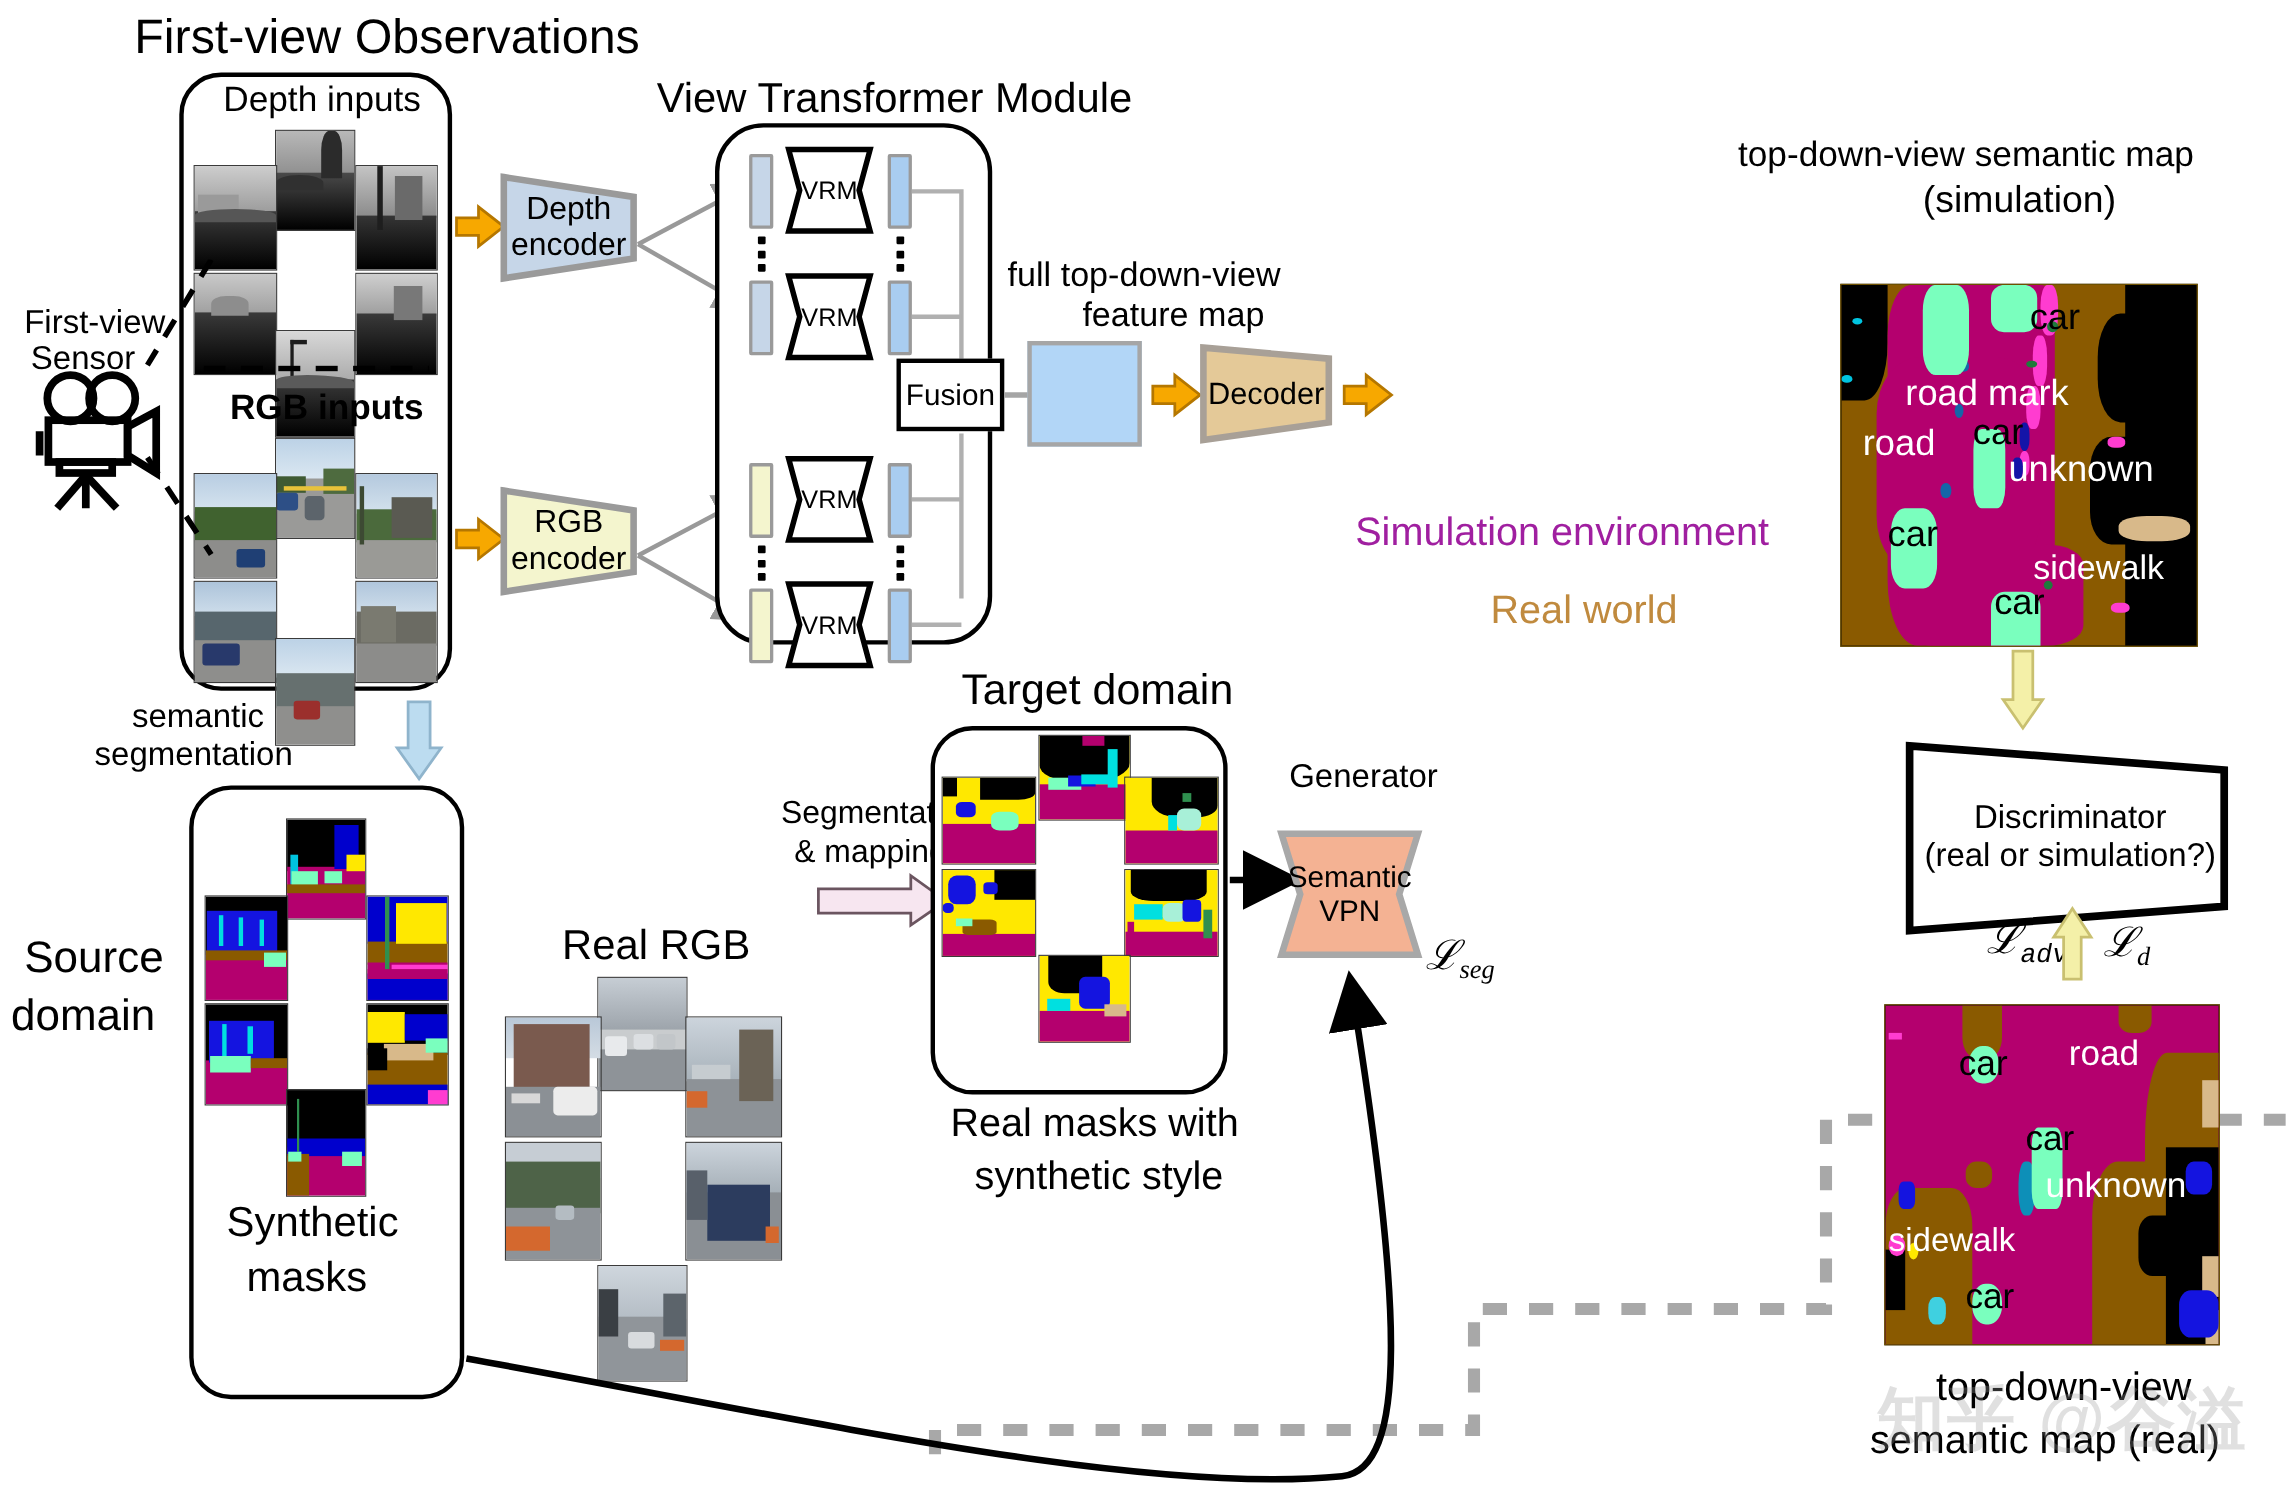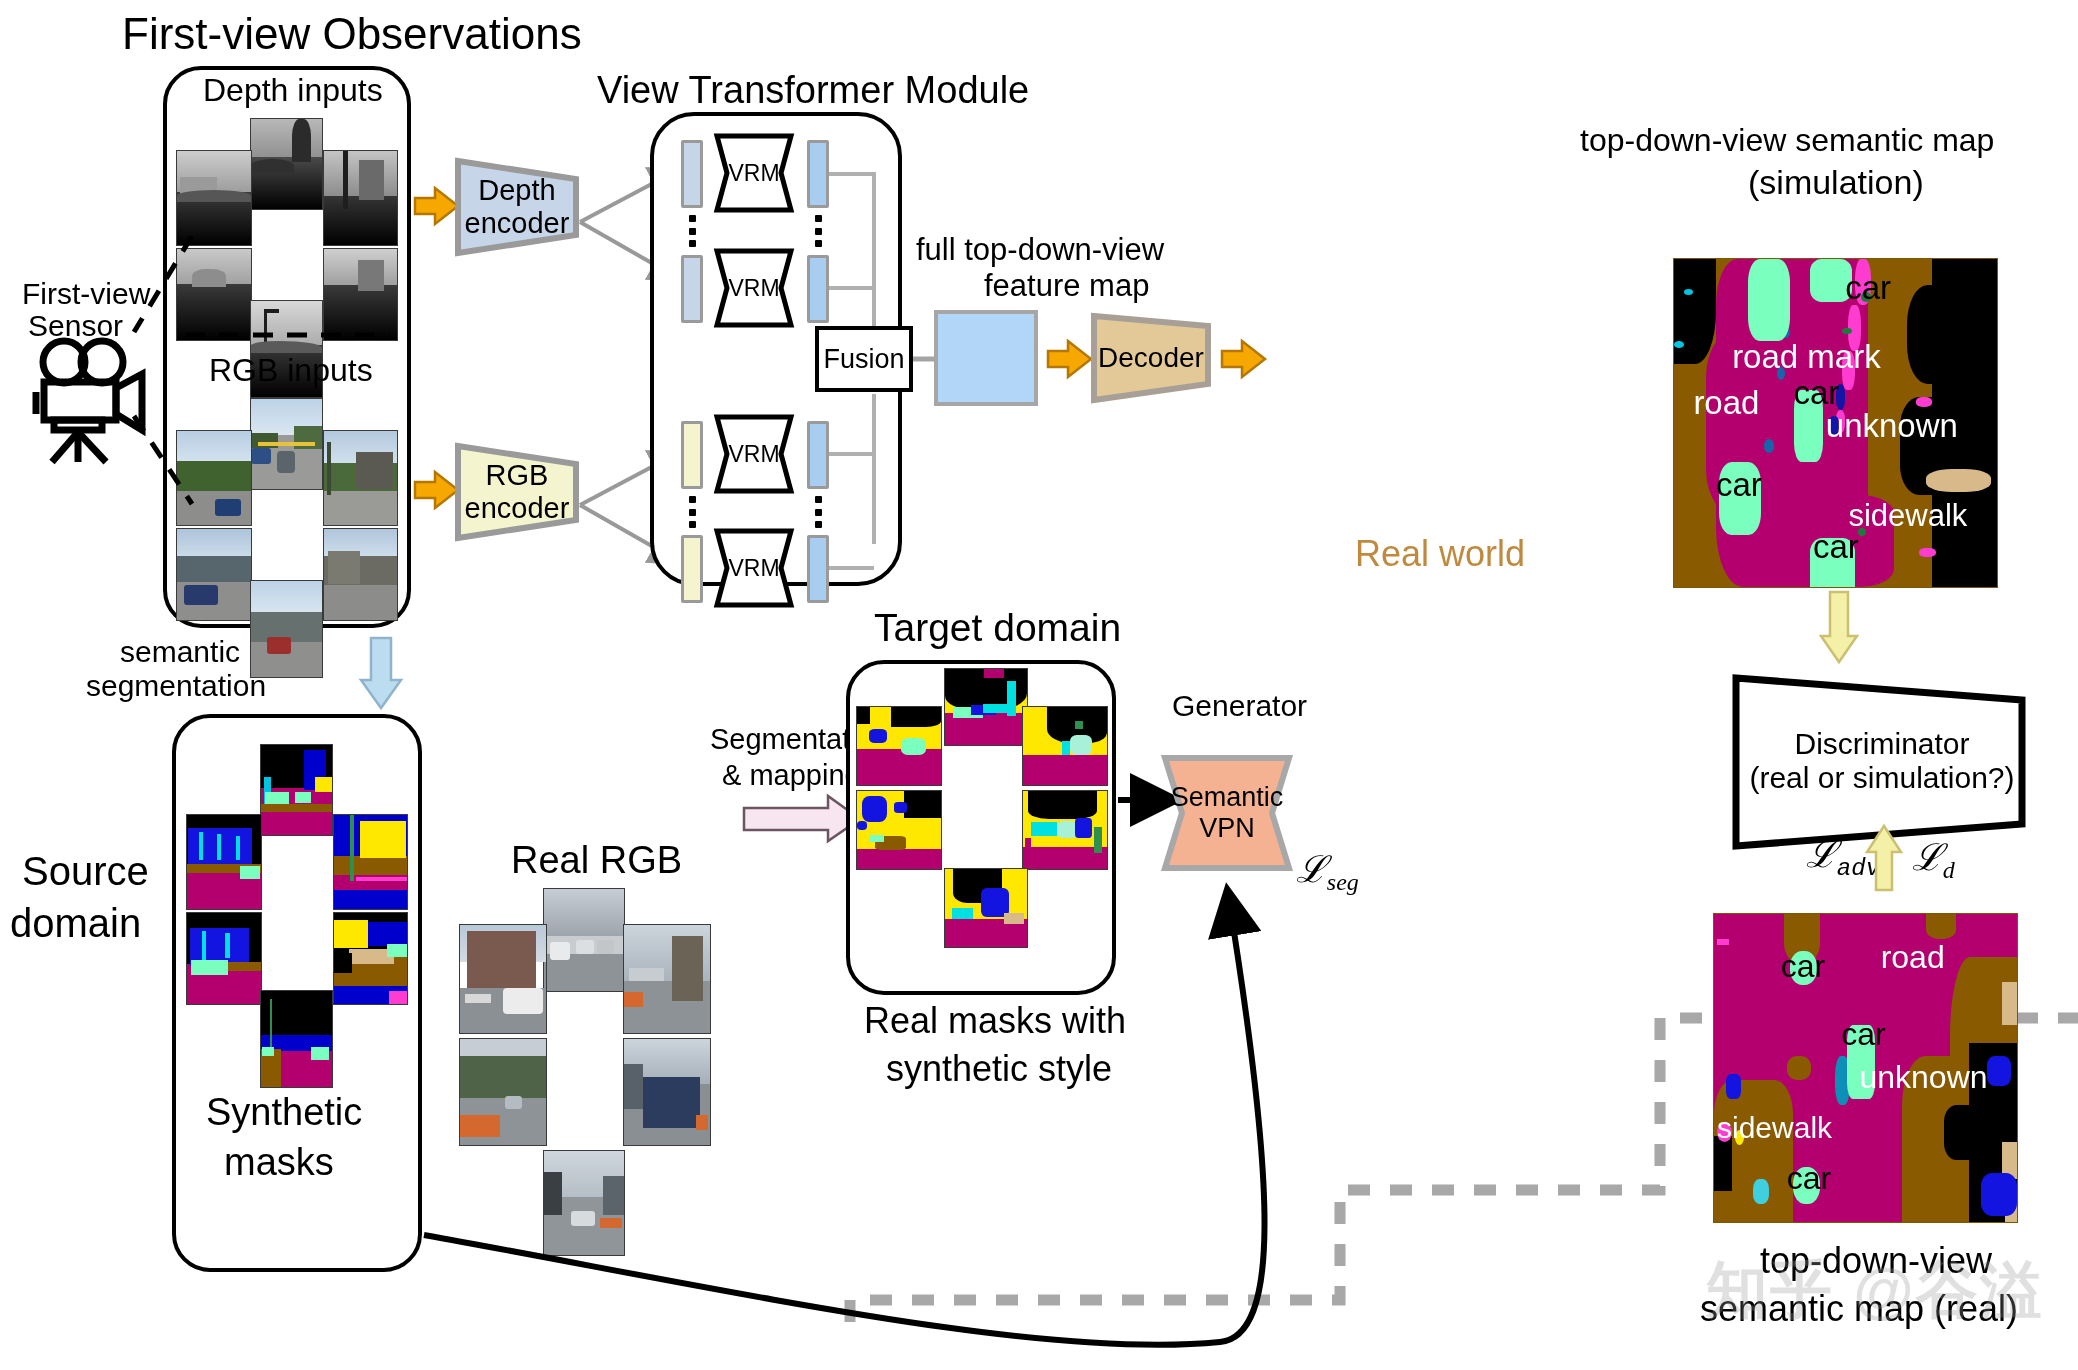--- a/index.html
+++ b/index.html
@@ -122,21 +122,21 @@
       <i style="left:18%;top:8%;width:4%;height:44%;background:#1c1c1c;"></i>
       <i style="left:18%;top:8%;width:22%;height:5%;background:#1c1c1c;"></i>
       <i style="left:0;top:42%;width:100%;height:12%;background:#5a5a5a;border-radius:40% 60% 0 0;"></i>
     </div>
   </div>
 
   <svg class="dashline" style="left:185px;top:332px;width:205px;height:6px;">
     <line x1="0" y1="3" x2="205" y2="3" stroke="#000" stroke-width="5" stroke-dasharray="20 14"></line>
   </svg>
 
-  <div class="txt ctr" style="left:209px;top:352px;font-size:32px;">RGB inputs</div>
+  <div class="txt ctr" style="left:209px;top:352px;font-size:32px;font-weight:bold;">RGB inputs</div>
 
   <div class="thumbs" style="left:176px;top:398px;width:222px;height:205px;">
     <div class="thumb" style="left:74px;top:0px;width:73px;height:92px;">
       <i style="left:0;top:0;width:100%;height:42%;background:linear-gradient(#bcd2e6,#dce8f2);"></i>
       <i style="left:0;top:40%;width:100%;height:60%;background:#9a9a98;"></i>
       <i style="left:0;top:38%;width:38%;height:16%;background:#3f5a33;"></i>
       <i style="left:60%;top:30%;width:40%;height:26%;background:#4e6b3f;"></i>
       <i style="left:36%;top:58%;width:26%;height:24%;background:#5c646b;border-radius:4px;"></i>
       <i style="left:0;top:54%;width:28%;height:18%;background:#2d4f86;border-radius:3px;"></i>
       <i style="left:10%;top:48%;width:80%;height:4%;background:#e8c23a;"></i>
@@ -399,20 +399,21 @@
   </div>
 
   <svg class="arrowSvg" style="left:1820px;top:592px;width:38px;height:72px;">
     <polygon points="10,0 28,0 28,44 37,44 19,70 1,44 10,44" fill="#f4f0a8" stroke="#c9c070" stroke-width="2.5"></polygon>
   </svg>
 
   <svg class="dashline" style="left:420px;top:500px;width:1660px;height:830px;">
     <path d="M1660 518 L1240 518 L1240 690 L 920 690 L 920 800 L 430 800 L 430 1330" fill="none" stroke="#a8a8a8" stroke-width="11" stroke-dasharray="22 20" stroke-linecap="butt"></path>
   </svg>
 
+  <div class="txt" style="left:1232px;top:462px;font-size:36px;color:#a01fa0;">Simulation environment</div>
   <div class="txt" style="left:1355px;top:533px;font-size:36px;color:#c08a3e;">Real world</div>
 
   <div class="disc" style="left:1732px;top:672px;width:300px;height:178px;">
     <svg width="300" height="178">
       <polygon points="4,6 290,28 290,152 4,174" fill="#fff" stroke="#000" stroke-width="7"></polygon>
     </svg>
     <div style="position:absolute;inset:0;display:flex;flex-direction:column;align-items:center;justify-content:center;text-align:center;">
       <span style="font-size:30px;">Discriminator</span>
       <span style="font-size:30px;">(real or simulation?)</span>
     </div>

